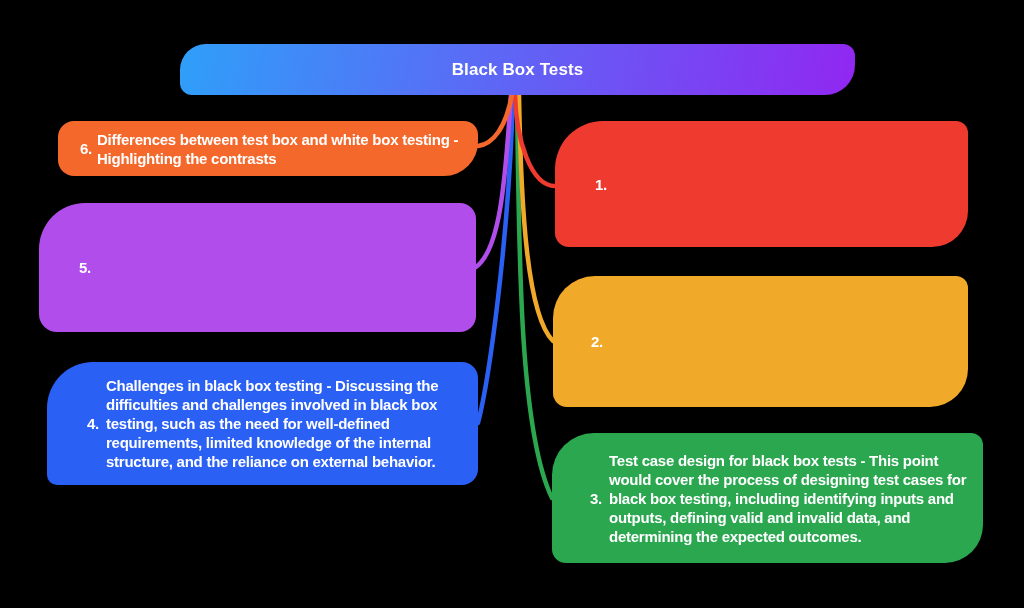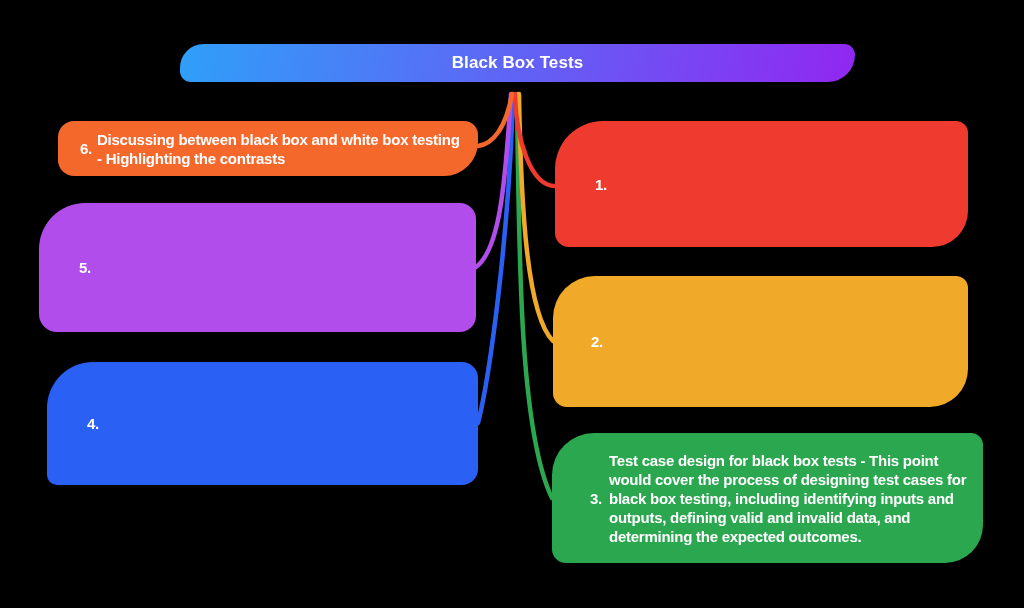--- a/index.html
+++ b/index.html
@@ -9,21 +9,21 @@
     font-family:"Liberation Sans","DejaVu Sans",sans-serif;
     color:var(--text-color,#fff);
   }
   .connectors{position:absolute;left:0;top:0;z-index:1;}
   .connectors path{fill:none;stroke-width:4.5;stroke-linecap:round;}
   .node{
     position:absolute;z-index:2;display:flex;align-items:center;
     box-sizing:border-box;color:var(--text-color,#fff);
   }
   .root-node{
-    left:180px;top:44px;width:675px;height:38px;
+    left:180px;top:44px;width:675px;height:51px;
     justify-content:center;
     border-radius:26px 12px 30px 12px;
     background:linear-gradient(100deg,var(--g1,#2F9FF9),var(--g2,#9127F1));
     font-size:17px;font-weight:700;letter-spacing:.1px;
   }
   .branch{
     font-size:15px;font-weight:700;line-height:19px;letter-spacing:-0.25px;
   }
   .branch .num{
     flex:0 0 18px;text-align:right;margin-right:7px;white-space:nowrap;
@@ -52,29 +52,30 @@
     <path d="M515,94 C516,140 531,186 555,186" style="stroke: rgb(239, 59, 47);"></path>
     <path d="M512,94 C506,128 493,144 478,146" style="stroke: rgb(244, 104, 44);"></path>
   </svg>
 
   <div class="node root-node" style="--g1: #2F9FF9; --g2: #9127F1;">
     <span>Black Box Tests</span>
   </div>
 
   <div class="node branch b6" style="background-color: rgb(244, 104, 44);">
     <span class="num">6.</span>
-    <span class="txt">Discussing between black box and white box testing - Highlighting the contrasts</span>
+    <span class="txt">Differences between test box and white box testing - Highlighting the contrasts</span>
   </div>
 
   <div class="node branch b5" style="background-color: rgb(177, 77, 234);">
     <span class="num">5.</span>
   </div>
 
   <div class="node branch b4" style="background-color: rgb(43, 96, 245);">
     <span class="num">4.</span>
+    <span class="txt">Challenges in black box testing - Discussing the difficulties and challenges involved in black box testing, such as the need for well-defined requirements, limited knowledge of the internal structure, and the reliance on external behavior.</span>
   </div>
 
   <div class="node branch b1" style="background-color: rgb(239, 59, 47);">
     <span class="num">1.</span>
   </div>
 
   <div class="node branch b2" style="background-color: rgb(240, 169, 40);">
     <span class="num">2.</span>
   </div>
 

